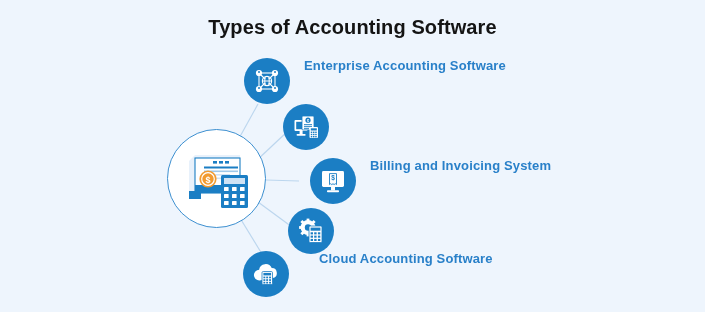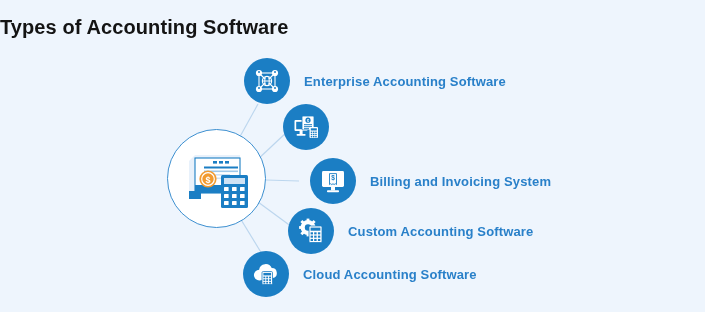--- a/index.html
+++ b/index.html
@@ -9,20 +9,21 @@
     font-family:"Liberation Sans", sans-serif;
   }
   #infographic {
     position:relative;
     width:705px; height:312px;
     background:#eef5fd;
   }
   #title {
     position:absolute;
     top:16px; left:0; width:705px;
+    text-align:center;
     font-size:20px;
     font-weight:bold;
     color:#141414;
     letter-spacing:0.1px;
   }
   
   #connectors {
     position:absolute; top:0; left:0;
     width:705px; height:312px;
     pointer-events:none;
@@ -34,21 +35,21 @@
     width:99px; height:99px;
     border-radius:50%;
     background:#ffffff;
     border:1.4px solid #3c8fd0;
   }
   #hub svg { position:absolute; left:14px; top:17px; }
 
   .node {
     position:absolute;
     display:flex;
-    align-items:center;
+    align-items:flex-start;
   }
   .node-circle {
     width:46px; height:46px;
     border-radius:50%;
     background:#1b7ec4;
     display:flex;
     align-items:center;
     justify-content:center;
     flex:0 0 auto;
     position:relative;
@@ -60,21 +61,21 @@
     font-weight:bold;
     color:#2980c9;
     white-space:nowrap;
     letter-spacing:0.15px;
   }
   
   #node-0 { left:244px; top:58px; }
   #node-1 { left:283px; top:104px; }
   #node-2 { left:310px; top:158px; }
   #node-3 { left:288px; top:208px; }
-  #node-4 { left:243px; top:251px; }
+  #node-4 { left:243px; top:251px;gap:16px; }
 </style>
 </head>
 <body>
 
 <div id="infographic">
 
   <div id="title">Types of Accounting Software</div>
 
   <svg id="connectors" viewBox="0 0 705 312" xmlns="http://www.w3.org/2000/svg">
     <g stroke="#bcd6ee" stroke-width="1.2" fill="none">
@@ -231,21 +232,20 @@
           <rect x="20.9" y="15.3" width="2.4" height="2.1"></rect>
           <rect x="13.6" y="18.6" width="2.4" height="2.1"></rect>
           <rect x="17.2" y="18.6" width="2.4" height="2.1"></rect>
           <rect x="20.9" y="18.6" width="2.4" height="2.1"></rect>
           <rect x="13.6" y="21.9" width="2.4" height="2.1"></rect>
           <rect x="17.2" y="21.9" width="2.4" height="2.1"></rect>
           <rect x="20.9" y="21.9" width="2.4" height="2.1"></rect>
         </g>
       </svg>
     </div>
-    <div class="node-label">Custom Accounting Software</div>
   </div>
 
   <div class="node" id="node-4">
     <div class="node-circle">
       <svg width="30" height="28" viewBox="0 0 30 28" xmlns="http://www.w3.org/2000/svg">
         <path d="M8.5 20.5 a5.4 5.4 0 0 1 -0.4 -10.8 a6.6 6.6 0 0 1 12.6 -1.6 a5 5 0 0 1 1.1 9.9 z" fill="#ffffff"></path>
         <rect x="11" y="11.5" width="10.5" height="13" rx="1.2" fill="#ffffff" stroke="#1b7ec4" stroke-width="0.8"></rect>
         <rect x="12.4" y="12.9" width="7.7" height="2.5" fill="#1b7ec4"></rect>
         <g fill="#1b7ec4">
           <rect x="12.4" y="16.6" width="1.9" height="1.7"></rect>

